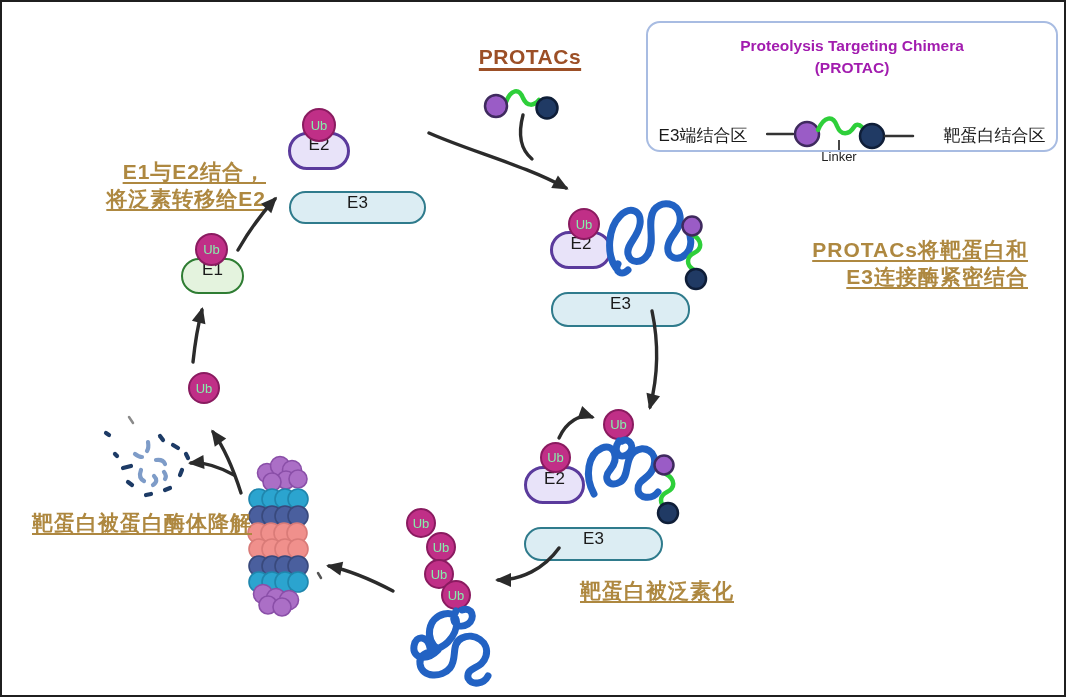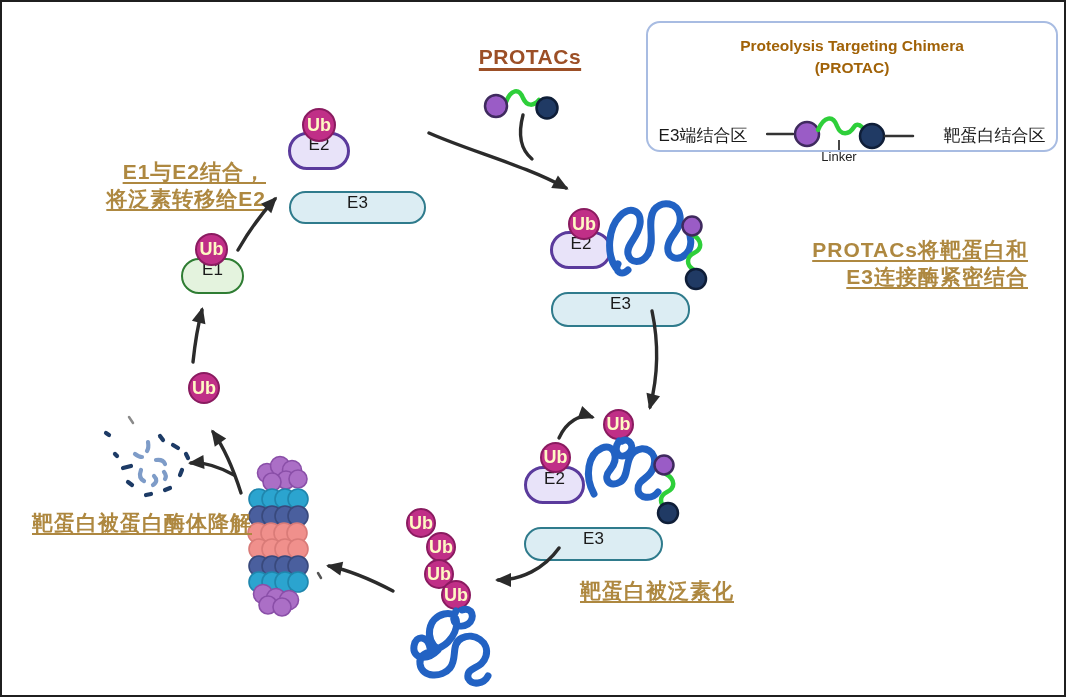--- a/index.html
+++ b/index.html
@@ -32,30 +32,30 @@
   .ps-cyan{fill:var(--proteasome-cyan);stroke:#1f86ad;stroke-width:1.6;}
   .ps-blue{fill:var(--proteasome-blue);stroke:#39497c;stroke-width:1.6;}
   .ps-salmon{fill:var(--proteasome-salmon);stroke:#d97b78;stroke-width:1.6;}
   .pill{position:absolute;display:flex;align-items:flex-start;justify-content:center;
     box-sizing:border-box;color:#1a1a1a;font-size:17px;}
   .e3{background:var(--e3-fill);border:2.5px solid var(--e3-border);border-radius:17px;margin-top:26px;}
   .e2{background:var(--e2-fill);border:3px solid var(--e2-border);border-radius:20px;}
   .e1{background:var(--e1-fill);border:2.5px solid var(--e1-border);border-radius:18px;}
   .ub{position:absolute;display:flex;align-items:center;justify-content:center;
     box-sizing:border-box;background:var(--ub-fill);border:2.5px solid var(--ub-border);
-    border-radius:50%;color:#fef9c3;font-size:18px;font-weight:700;}
+    border-radius:50%;color:#86efac;font-size:13px;font-weight:400;}
   .step-label{position:absolute;color:var(--step-text);font-weight:bold;
     text-align:right;font-size:21px;line-height:1.28;letter-spacing:1px;}
   .step-label .ln{text-decoration:underline;text-decoration-thickness:2px;text-underline-offset:3px;}
   .protacs-title{position:absolute;left:450px;top:43px;width:156px;text-align:center;
     color:var(--protacs-heading);font-weight:bold;font-size:21px;letter-spacing:.5px;
     text-decoration:underline;text-decoration-thickness:2.5px;text-underline-offset:4px;}
   .legend{position:absolute;left:644px;top:19px;width:412px;height:131px;background:#fff;
     border:2.5px solid var(--legend-border);border-radius:14px;box-sizing:border-box;}
-  .legend-title{text-align:center;font-weight:bold;font-size:15.5px;color:#a16207;
+  .legend-title{text-align:center;font-weight:bold;font-size:15.5px;color:#a21caf;
     margin-top:12px;line-height:1.4;}
   .legend-row{position:absolute;left:0;right:0;top:82px;display:flex;align-items:flex-start;
     justify-content:center;gap:19px;font-size:17px;color:#1a1a1a;}
   .legend-row .side-label{padding-top:19px;}
   .legend-dash{stroke:#333;stroke-width:2.5;stroke-linecap:round;}
   .legend-tick{stroke:#333;stroke-width:1.8;}
   .legend-linker-text{font-size:13px;fill:#222;font-family:"Liberation Sans",sans-serif;}
 </style>
 </head>
 <body>

